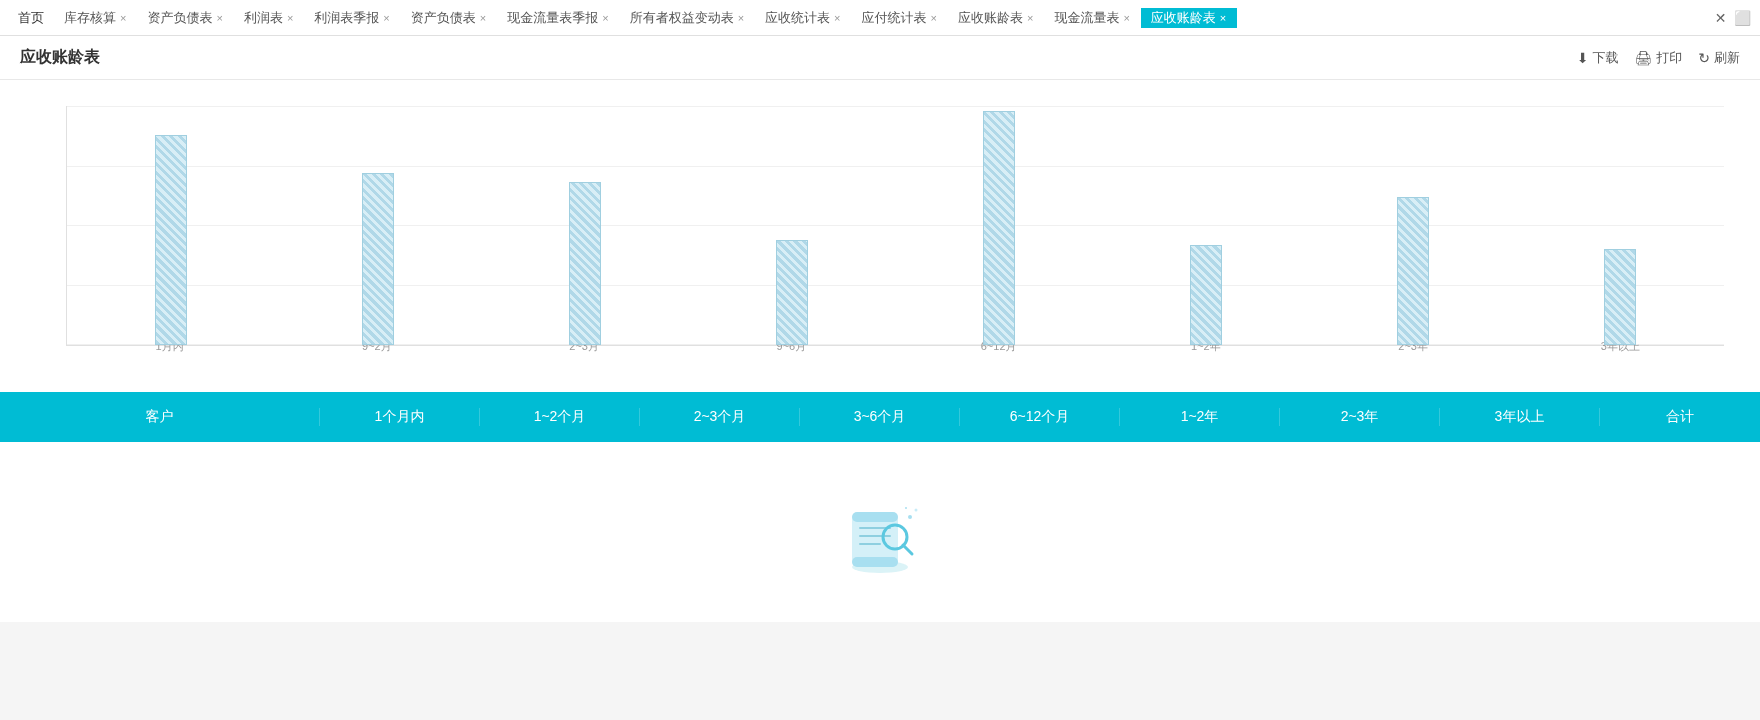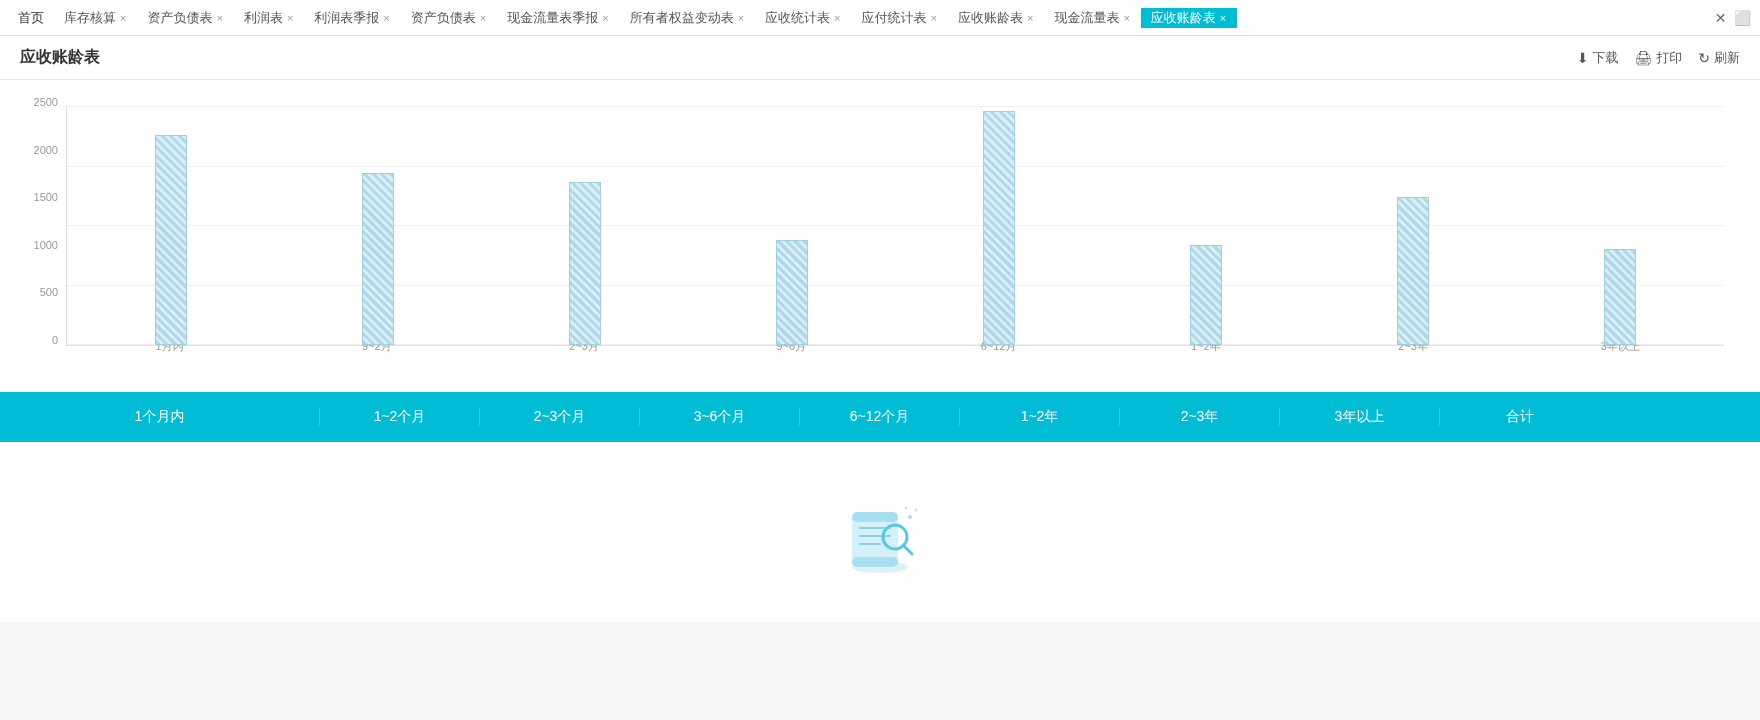--- a/index.html
+++ b/index.html
@@ -296,28 +296,20 @@
     <div class="action-btn">
       <span style="font-size:14px;">↻</span>
       <span>刷新</span>
     </div>
   </div>
 </div>
 
 <div class="main-content">
 
   <div class="chart-area">
-    <div class="y-axis">
-      <span>2500</span>
-      <span>2000</span>
-      <span>1500</span>
-      <span>1000</span>
-      <span>500</span>
-      <span>0</span>
-    </div>
     <div class="chart-inner">
       <div class="chart-grid">
         <div class="grid-line"></div>
         <div class="grid-line"></div>
         <div class="grid-line"></div>
         <div class="grid-line"></div>
         <div class="grid-line"></div>
       </div>
       <div class="bars-container" id="bars-container">
       <div class="bar-group">
@@ -354,20 +346,21 @@
         <div class="x-label">6~12月</div>
         <div class="x-label">1~2年</div>
         <div class="x-label">2~3年</div>
         <div class="x-label">3年以上</div>
       </div>
   </div>
 
 </div>
 
 <div class="table-header" id="table-header">
+<div class="table-header-cell">客户</div>
     <div class="table-header-cell">1个月内</div>
     <div class="table-header-cell">1~2个月</div>
     <div class="table-header-cell">2~3个月</div>
     <div class="table-header-cell">3~6个月</div>
     <div class="table-header-cell">6~12个月</div>
     <div class="table-header-cell">1~2年</div>
     <div class="table-header-cell">2~3年</div>
     <div class="table-header-cell">3年以上</div>
     <div class="table-header-cell">合计</div>
   </div>

